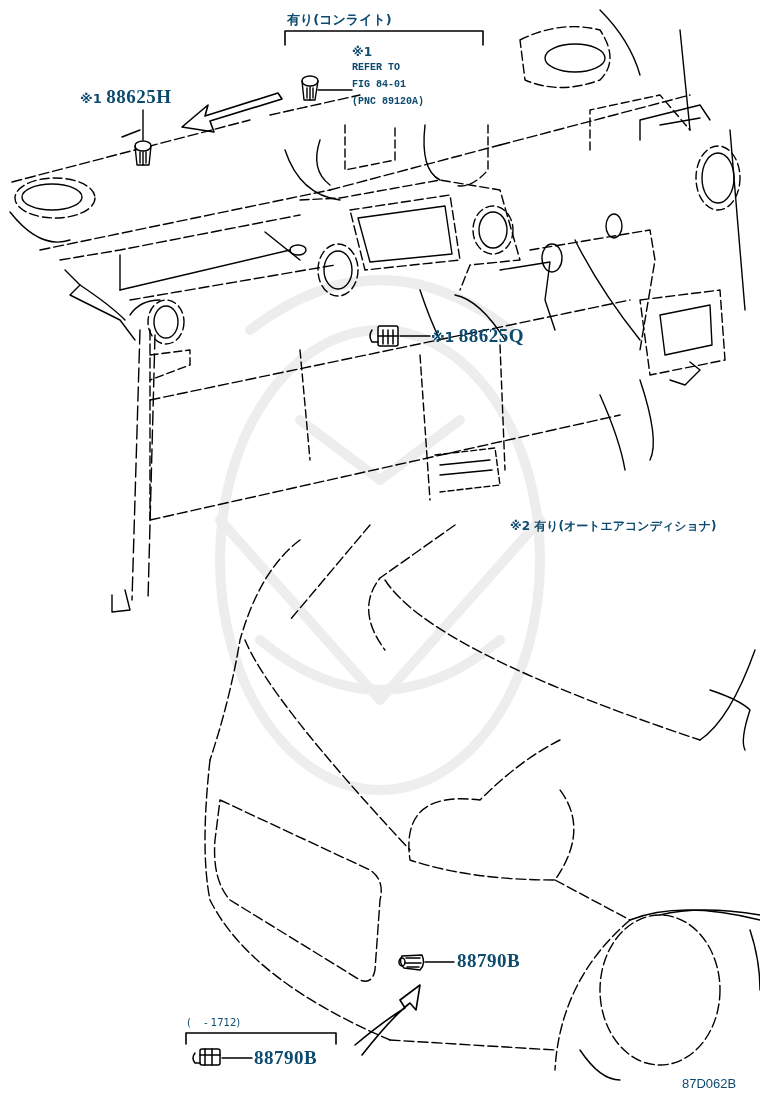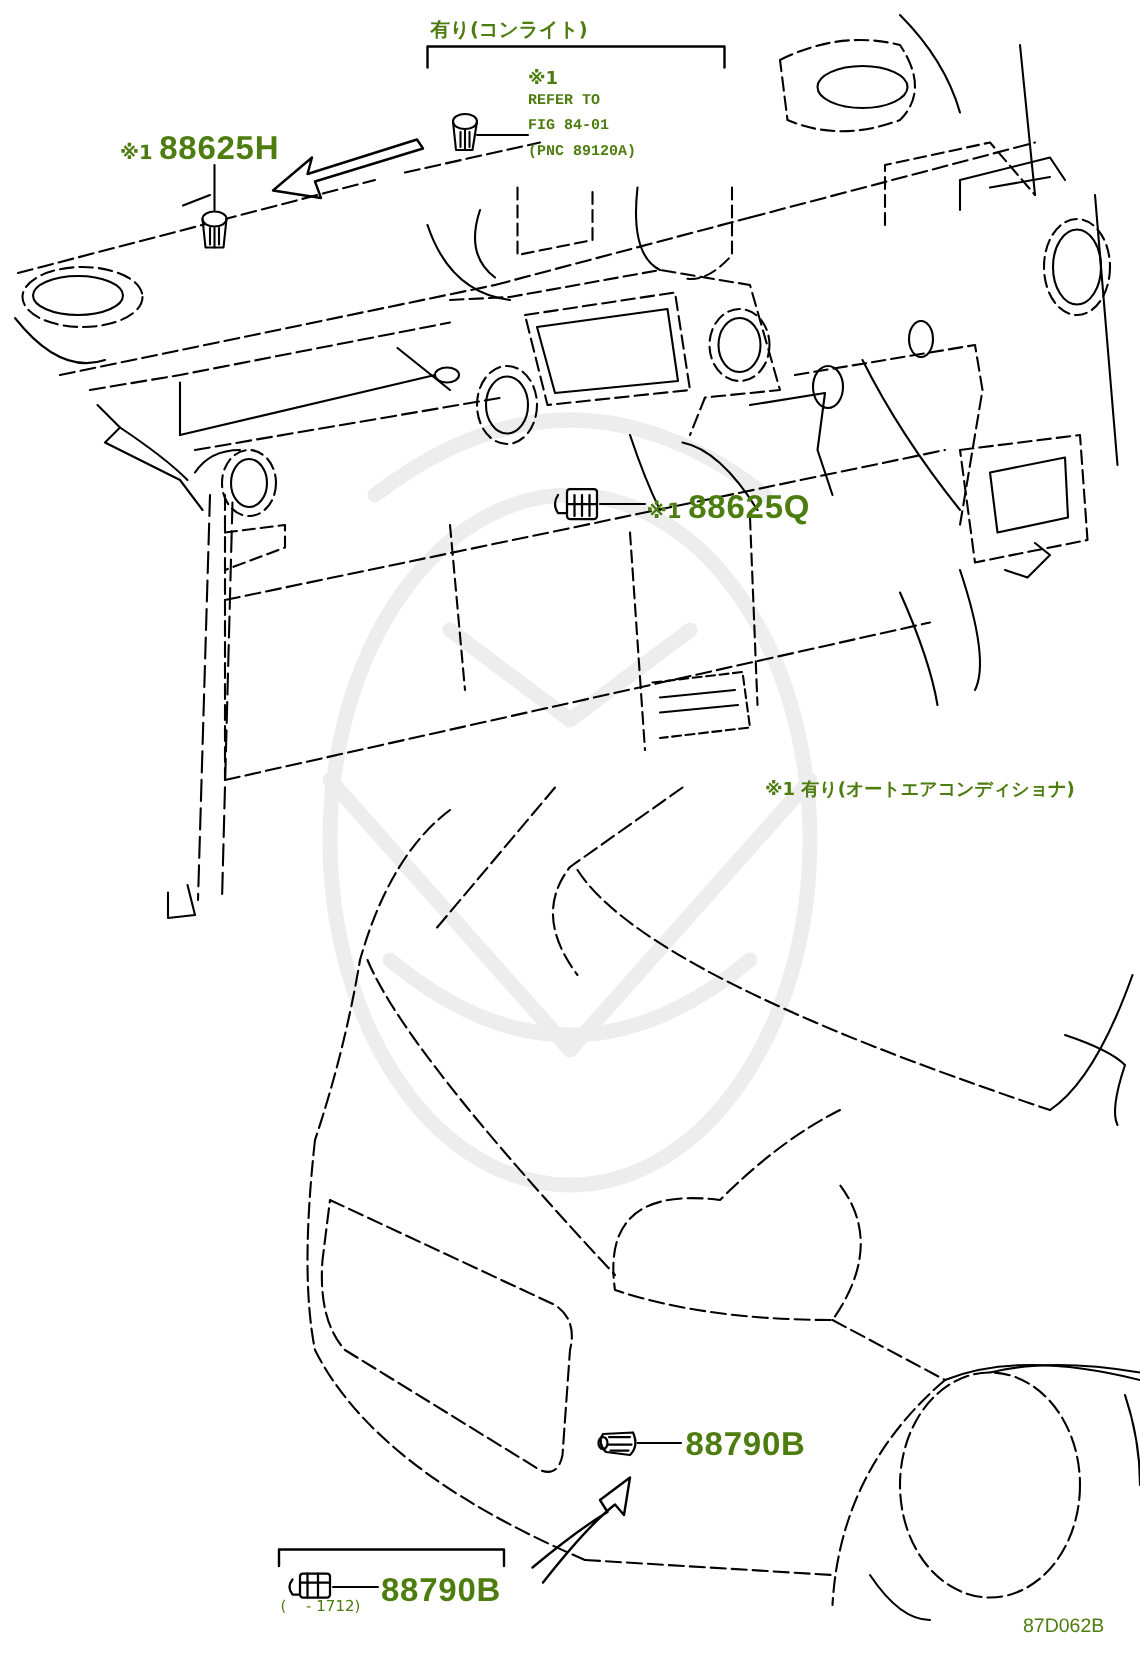--- a/index.html
+++ b/index.html
@@ -1,20 +1,20 @@
 <!DOCTYPE html>
 <html><head>
 <meta charset="utf-8">
 <style>
   html, body { margin: 0; padding: 0; background: #ffffff; }
   body { width: 760px; height: 1112px; position: relative; overflow: hidden;
          font-family: "Liberation Sans", sans-serif; color: #000; }
   #diagram { position: absolute; left: 0; top: 0; width: 760px; height: 1112px; }
-  .lbl { position: absolute; white-space: nowrap; color: #4d7c0f; }
-  .pn { font-family: Liberation Sans, sans-serif; font-weight: bold; font-size: 22px; letter-spacing: 0.5px; }
+  .lbl { position: absolute; white-space: nowrap; color: #0c4a6e; }
+  .pn { font-family: Liberation Serif, serif; font-weight: bold; font-size: 19px; letter-spacing: 0.5px; }
   .ref { font-family: "Liberation Mono", monospace; font-weight: bold; font-size: 10px; line-height: 17px; }
   .jp { font-family: "DejaVu Sans", sans-serif; font-size: 13px; font-weight: bold; }
   .small { font-family: "DejaVu Sans", sans-serif; font-size: 10px; }
   .code { font-family: Liberation Sans, sans-serif; font-size: 13px; }
   .part { cursor: pointer; }
 </style>
 </head>
 <body>
 
 <svg id="diagram" viewBox="0 0 760 1112" xmlns="http://www.w3.org/2000/svg" fill="none" stroke="#000" stroke-width="1.4" stroke-linecap="round" stroke-linejoin="round">
@@ -181,25 +181,25 @@
 <div class="lbl part" style="left:80px; top:86px;">
   <span class="small" style="font-size:13px; font-weight:bold;">※1</span>
   <span class="pn">88625H</span>
 </div>
 
 <div class="lbl part" style="left:431px; top:325px;">
   <span class="small" style="font-size:14px; font-weight:bold;">※1</span>
   <span class="pn">88625Q</span>
 </div>
 
-<div class="lbl jp" style="left:510px; top:518px; font-size:12px;">※1 有り(オートエアコンディショナ)</div>
+<div class="lbl jp" style="left:510px; top:518px; font-size:12px;">※2 有り(オートエアコンディショナ)</div>
 
 <div class="lbl part" style="left:457px; top:950px;">
   <span class="pn">88790B</span>
 </div>
 
-<div class="lbl small" style="left:187px; top:1016px;margin-top:48px;">(　 - 1712)</div>
+<div class="lbl small" style="left:187px; top:1016px;">(　 - 1712)</div>
 
 <div class="lbl part" style="left:254px; top:1047px;">
   <span class="pn">88790B</span>
 </div>
 
 <div class="lbl code" style="left:682px; top:1076px;">87D062B</div>
 
 </body></html>

